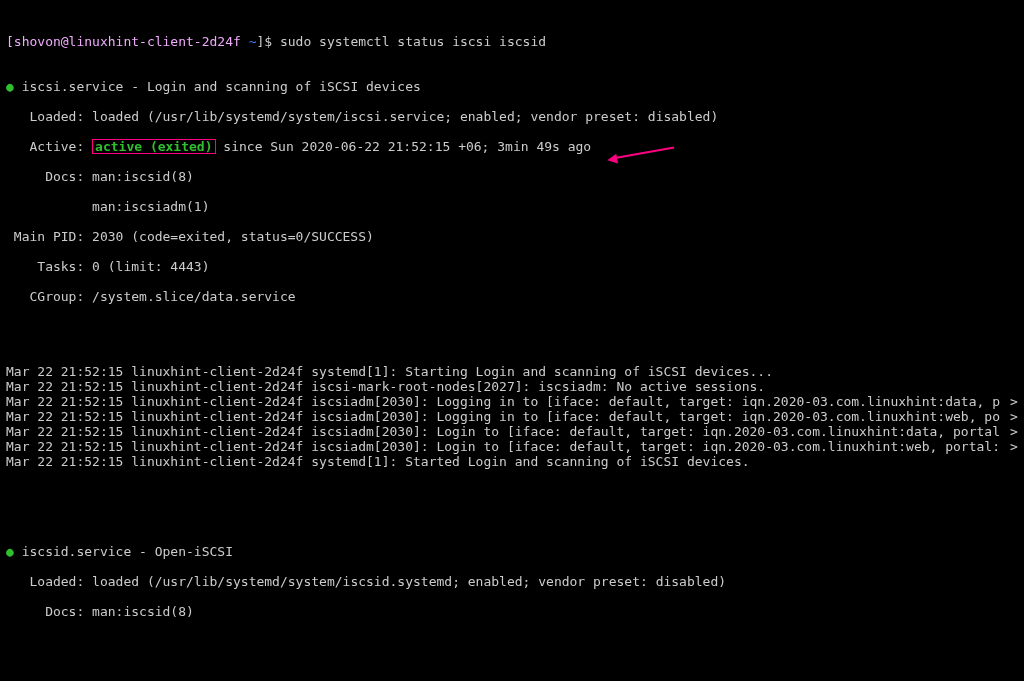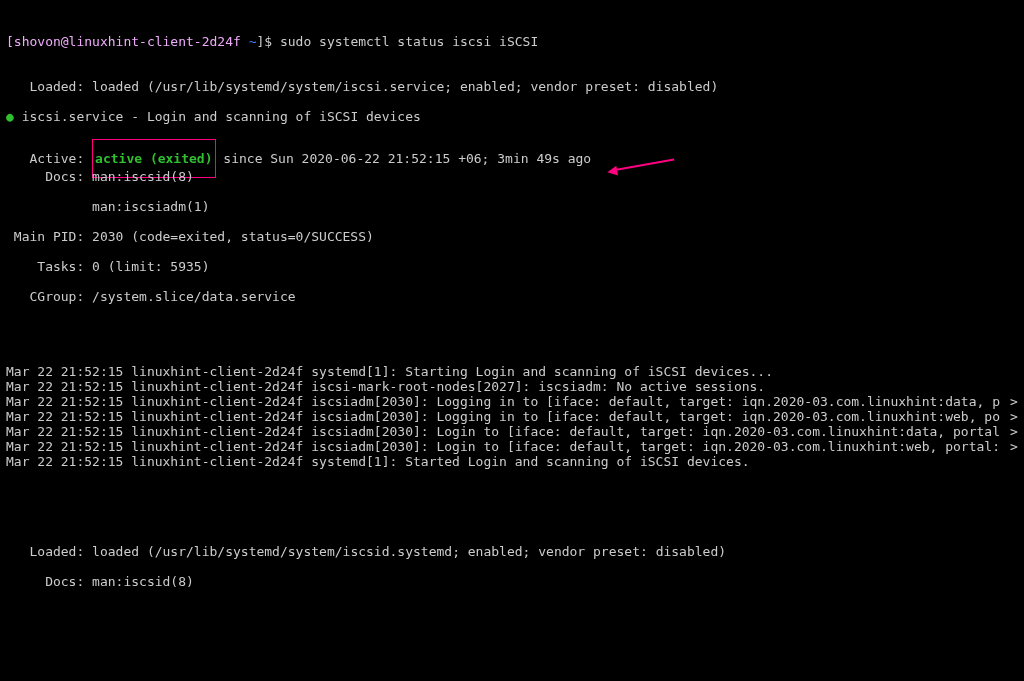--- a/index.html
+++ b/index.html
@@ -18,21 +18,21 @@
     padding: 4px 6px;
     white-space: pre;
   }
   .prompt-user { color: #f0abfc; }
   .prompt-tilde { color: #3c7aff; }
   .prompt-dollar { color: #ccc; }
   .bullet { color: #2fbf2f; }
   .green { color: #2fbf2f; font-weight: bold; }
   .box {
     border: 1px solid #ff0080;
-    padding: 12px 2px;
+    padding: 0 2px;
     display: inline-block;
     line-height: 13px;
   }
   .arrow {
     width: 60px;
     height: 0;
     border-top: 2px solid #ff0080;
     display: inline-block;
     vertical-align: middle;
     position: relative;
@@ -64,36 +64,37 @@
     background: #000;
     color: #ccc;
   }
   .line { position: relative; height: 15px; }
 </style>
 </head>
 <body>
 
 <div class="term">
 
-<div class="line"><span class="prompt-user">[shovon@linuxhint-client-2d24f</span> <span class="prompt-tilde">~</span><span class="prompt-dollar">]$</span> <span>sudo systemctl status iscsi iSCSI</span></div>
+<div class="line"><span class="prompt-user">[shovon@linuxhint-client-2d24f</span> <span class="prompt-tilde">~</span><span class="prompt-dollar">]$</span> <span>sudo systemctl status iscsi iscsid</span></div>
 
+<div class="line"><span class="bullet">●</span> <span>iscsi.service - Login and scanning of iSCSI devices</span></div>
 <div class="line"><span>   Loaded:</span><span> loaded (/usr/lib/systemd/system/iscsi.service; enabled; vendor preset: disabled)</span></div>
-<div class="line"><span class="bullet">●</span> <span>iscsi.service - Login and scanning of iSCSI devices</span></div>
 <div class="line"><span>   Active: </span><span class="box"><span class="green">active (exited)</span></span><span> since Sun 2020-06-22 21:52:15 +06; 3min 49s ago</span><span class="arrow-wrap-right"><span class="arrow"></span></span></div>
 <div class="line"><span>     Docs:</span><span> man:iscsid(8)</span></div>
 <div class="line"><span>           man:iscsiadm(1)</span></div>
 <div class="line"><span> Main PID: 2030 (code=exited, status=0/SUCCESS)</span></div>
-<div class="line"><span>    Tasks: 0 (limit: 5935)</span></div>
+<div class="line"><span>    Tasks: 0 (limit: 4443)</span></div>
 <div class="line"><span>   CGroup: /system.slice/data.service</span></div>
 <div class="line"> </div>
 
 <div id="log1-container"><div class="line"><span>Mar 22 21:52:15 linuxhint-client-2d24f systemd[1]: Starting Login and scanning of iSCSI devices...</span></div><div class="line"><span>Mar 22 21:52:15 linuxhint-client-2d24f iscsi-mark-root-nodes[2027]: iscsiadm: No active sessions.</span></div><div class="line"><span>Mar 22 21:52:15 linuxhint-client-2d24f iscsiadm[2030]: Logging in to [iface: default, target: iqn.2020-03.com.linuxhint:data, p</span><span class="overflow-icon">&gt;</span></div><div class="line"><span>Mar 22 21:52:15 linuxhint-client-2d24f iscsiadm[2030]: Logging in to [iface: default, target: iqn.2020-03.com.linuxhint:web, po</span><span class="overflow-icon">&gt;</span></div><div class="line"><span>Mar 22 21:52:15 linuxhint-client-2d24f iscsiadm[2030]: Login to [iface: default, target: iqn.2020-03.com.linuxhint:data, portal</span><span class="overflow-icon">&gt;</span></div><div class="line"><span>Mar 22 21:52:15 linuxhint-client-2d24f iscsiadm[2030]: Login to [iface: default, target: iqn.2020-03.com.linuxhint:web, portal:</span><span class="overflow-icon">&gt;</span></div><div class="line"><span>Mar 22 21:52:15 linuxhint-client-2d24f systemd[1]: Started Login and scanning of iSCSI devices.</span></div></div>
 
 <div class="line"> </div>
 
+<div class="line"><span class="bullet">●</span> <span>iscsid.service - Open-iSCSI</span></div>
 <div class="line"><span>   Loaded:</span><span> loaded (/usr/lib/systemd/system/iscsid.systemd; enabled; vendor preset: disabled)</span></div>
 <div class="line"><span>     Docs:</span><span> man:iscsid(8)</span></div>
 
 
 
 
 
 
 
 

